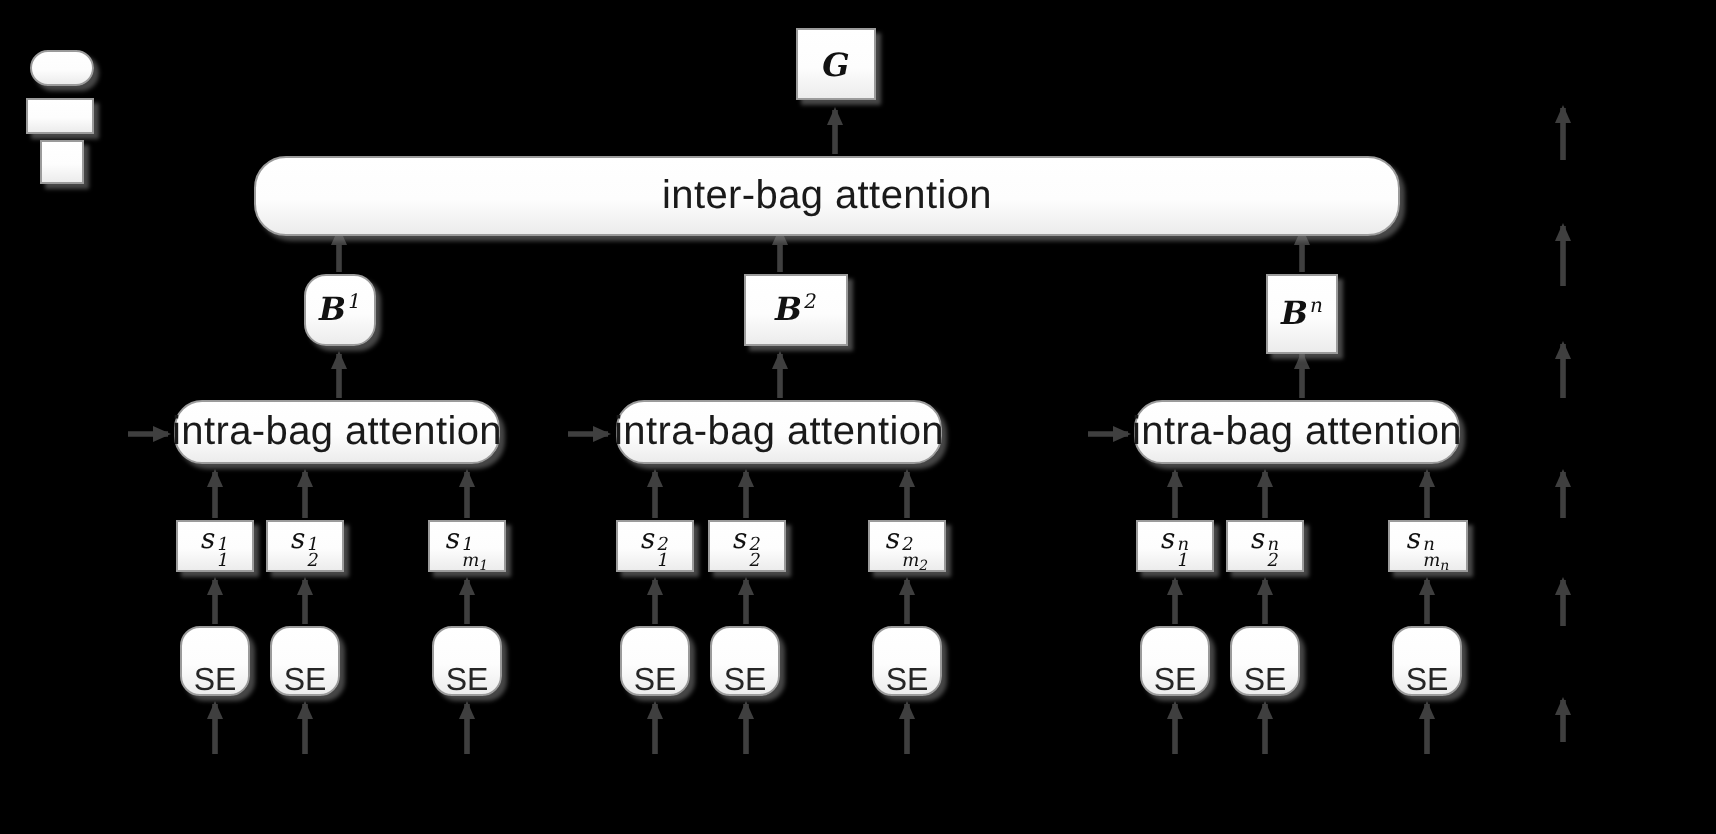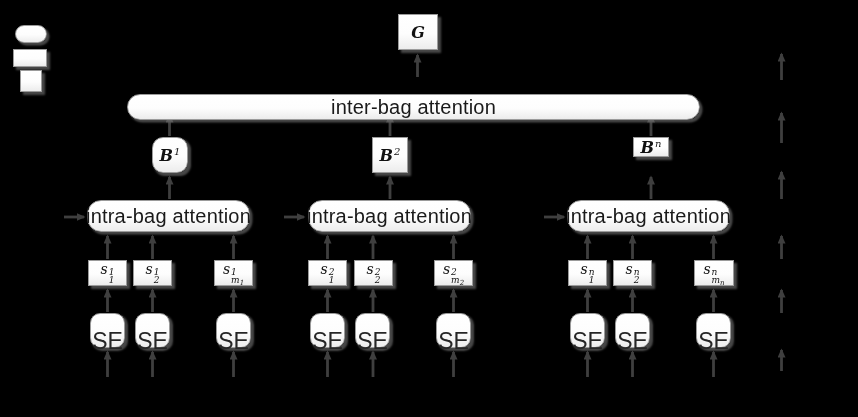--- a/index.html
+++ b/index.html
@@ -8,21 +8,21 @@
     overflow:hidden; font-family:"Liberation Sans", sans-serif;
   }
   .box {
     position:absolute; box-sizing:border-box;
     background:linear-gradient(180deg,#ffffff 0%,#fdfdfd 55%,#ececec 100%);
     border:1.5px solid #9b9b9b;
     box-shadow:2.5px 2.5px 2px rgba(130,130,130,0.55);
     display:flex; align-items:center; justify-content:center;
   }
   .attn-label { font-size:20px; color:#1a1a1a; letter-spacing:0.2px; white-space:nowrap; }
-  .se-label   { font-size:23px; color:#262626;margin-top:21px; }
+  .se-label   { font-size:16px; color:#262626;margin-top:21px; }
   .math  { font-family:"DejaVu Serif", serif; font-style:italic; color:#111; }
   .bold  { font-weight:bold; }
   .g-label { font-size:16px; }
   .b-label { font-size:16px; }
   .bsup { font-family:"DejaVu Serif", serif; font-style:italic; font-size:10px;
           vertical-align:6px; margin-left:1px; color:#111; }
   .s-base { font-family:"DejaVu Serif", serif; font-style:italic; font-size:14px; color:#111; }
   .ss { display:inline-flex; flex-direction:column; align-items:flex-start;
         margin-left:1px; transform:translateY(1px); }
   .ss .sup, .ss .sub { font-family:"DejaVu Serif", serif; font-style:italic;
@@ -97,21 +97,21 @@
   </svg>
 
   <div class="box" style="left:15px; top:25px; width:32px; height:18px; border-radius:9px;"></div>
   <div class="box" style="left:13px; top:49px; width:34px; height:18px;"></div>
   <div class="box" style="left:20px; top:70px; width:22px; height:22px;"></div>
 
   <div class="box" style="left:398px; top:14px; width:40px; height:36px;">
     <span class="math bold g-label">G</span>
   </div>
 
-  <div class="box" style="left:127px; top:94px; width:573px; height:26px; border-radius:16px;">
+  <div class="box" style="left:127px; top:78px; width:573px; height:40px; border-radius:16px;">
     <span class="attn-label">inter-bag attention</span>
   </div>
 
   <div class="box" style="left:152px; top:137px; width:36px; height:36px;border-radius:11px;">
     <span><span class="math bold b-label">B</span><span class="bsup">1</span></span>
   </div>
   <div class="box" style="left:87px; top:200px; width:163px; height:32px; border-radius:14px;">
     <span class="attn-label">intra-bag attention</span>
   </div>
   <div class="box" style="left:88px; top:260px; width:39px; height:26px;">
@@ -135,21 +135,21 @@
   <div class="box" style="left:90px; top:313px; width:35px; height:35px; border-radius:10px;">
     <span class="se-label">SE</span>
   </div>
   <div class="box" style="left:135px; top:313px; width:35px; height:35px; border-radius:10px;">
     <span class="se-label">SE</span>
   </div>
   <div class="box" style="left:216px; top:313px; width:35px; height:35px; border-radius:10px;">
     <span class="se-label">SE</span>
   </div>
 
-  <div class="box" style="left:372px; top:137px; width:36px; height:36px;">
+  <div class="box" style="left:372px; top:137px; width:52px; height:36px;">
     <span><span class="math bold b-label">B</span><span class="bsup">2</span></span>
   </div>
   <div class="box" style="left:308px; top:200px; width:163px; height:32px; border-radius:14px;">
     <span class="attn-label">intra-bag attention</span>
   </div>
   <div class="box" style="left:308px; top:260px; width:39px; height:26px;">
     <span><i class="s-base">s</i><span class="ss">
           <span class="sup">2</span>
           <span class="sub"><span>1</span><span class="subsub"></span></span>
         </span></span>
@@ -169,21 +169,21 @@
   <div class="box" style="left:310px; top:313px; width:35px; height:35px; border-radius:10px;">
     <span class="se-label">SE</span>
   </div>
   <div class="box" style="left:355px; top:313px; width:35px; height:35px; border-radius:10px;">
     <span class="se-label">SE</span>
   </div>
   <div class="box" style="left:436px; top:313px; width:35px; height:35px; border-radius:10px;">
     <span class="se-label">SE</span>
   </div>
 
-  <div class="box" style="left:633px; top:137px; width:36px; height:20px;">
+  <div class="box" style="left:633px; top:137px; width:36px; height:40px;">
     <span><span class="math bold b-label">B</span><span class="bsup">n</span></span>
   </div>
   <div class="box" style="left:567px; top:200px; width:163px; height:32px; border-radius:14px;">
     <span class="attn-label">intra-bag attention</span>
   </div>
   <div class="box" style="left:568px; top:260px; width:39px; height:26px;">
     <span><i class="s-base">s</i><span class="ss">
           <span class="sup">n</span>
           <span class="sub"><span>1</span><span class="subsub"></span></span>
         </span></span>

